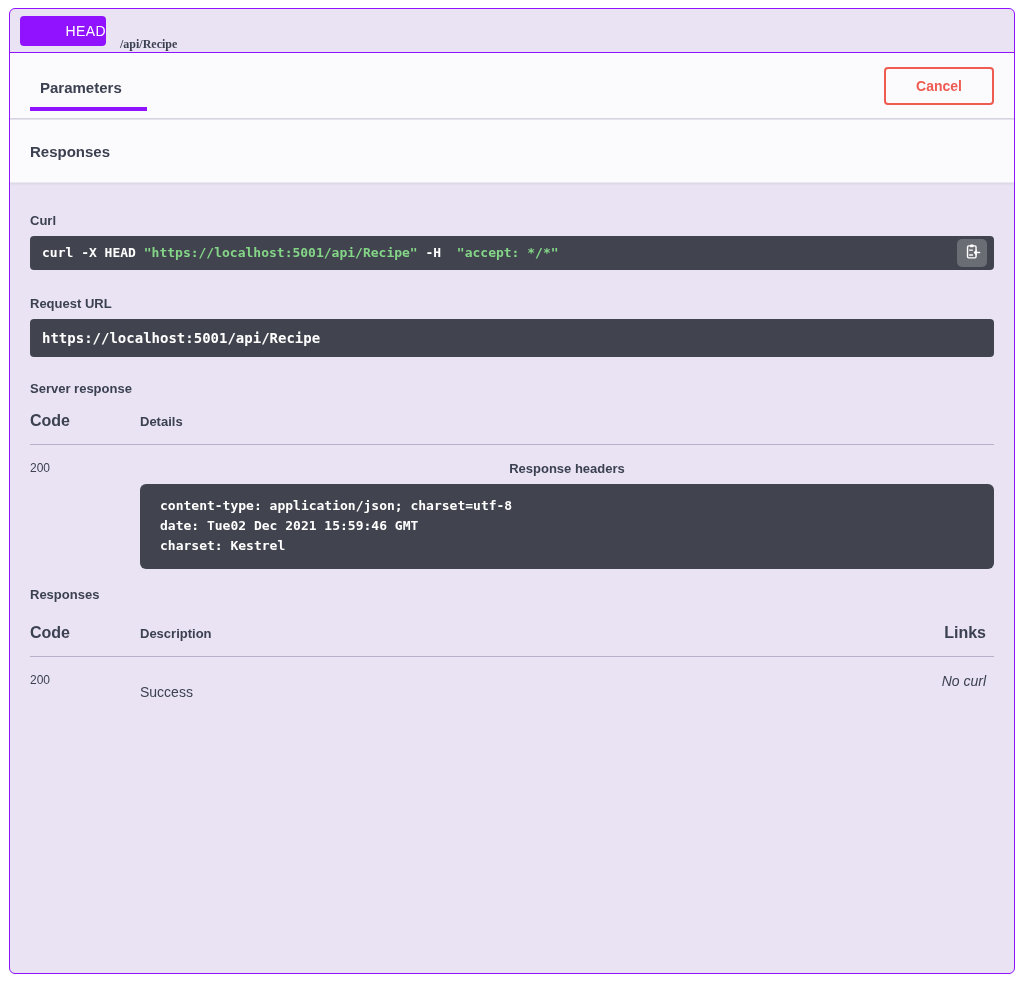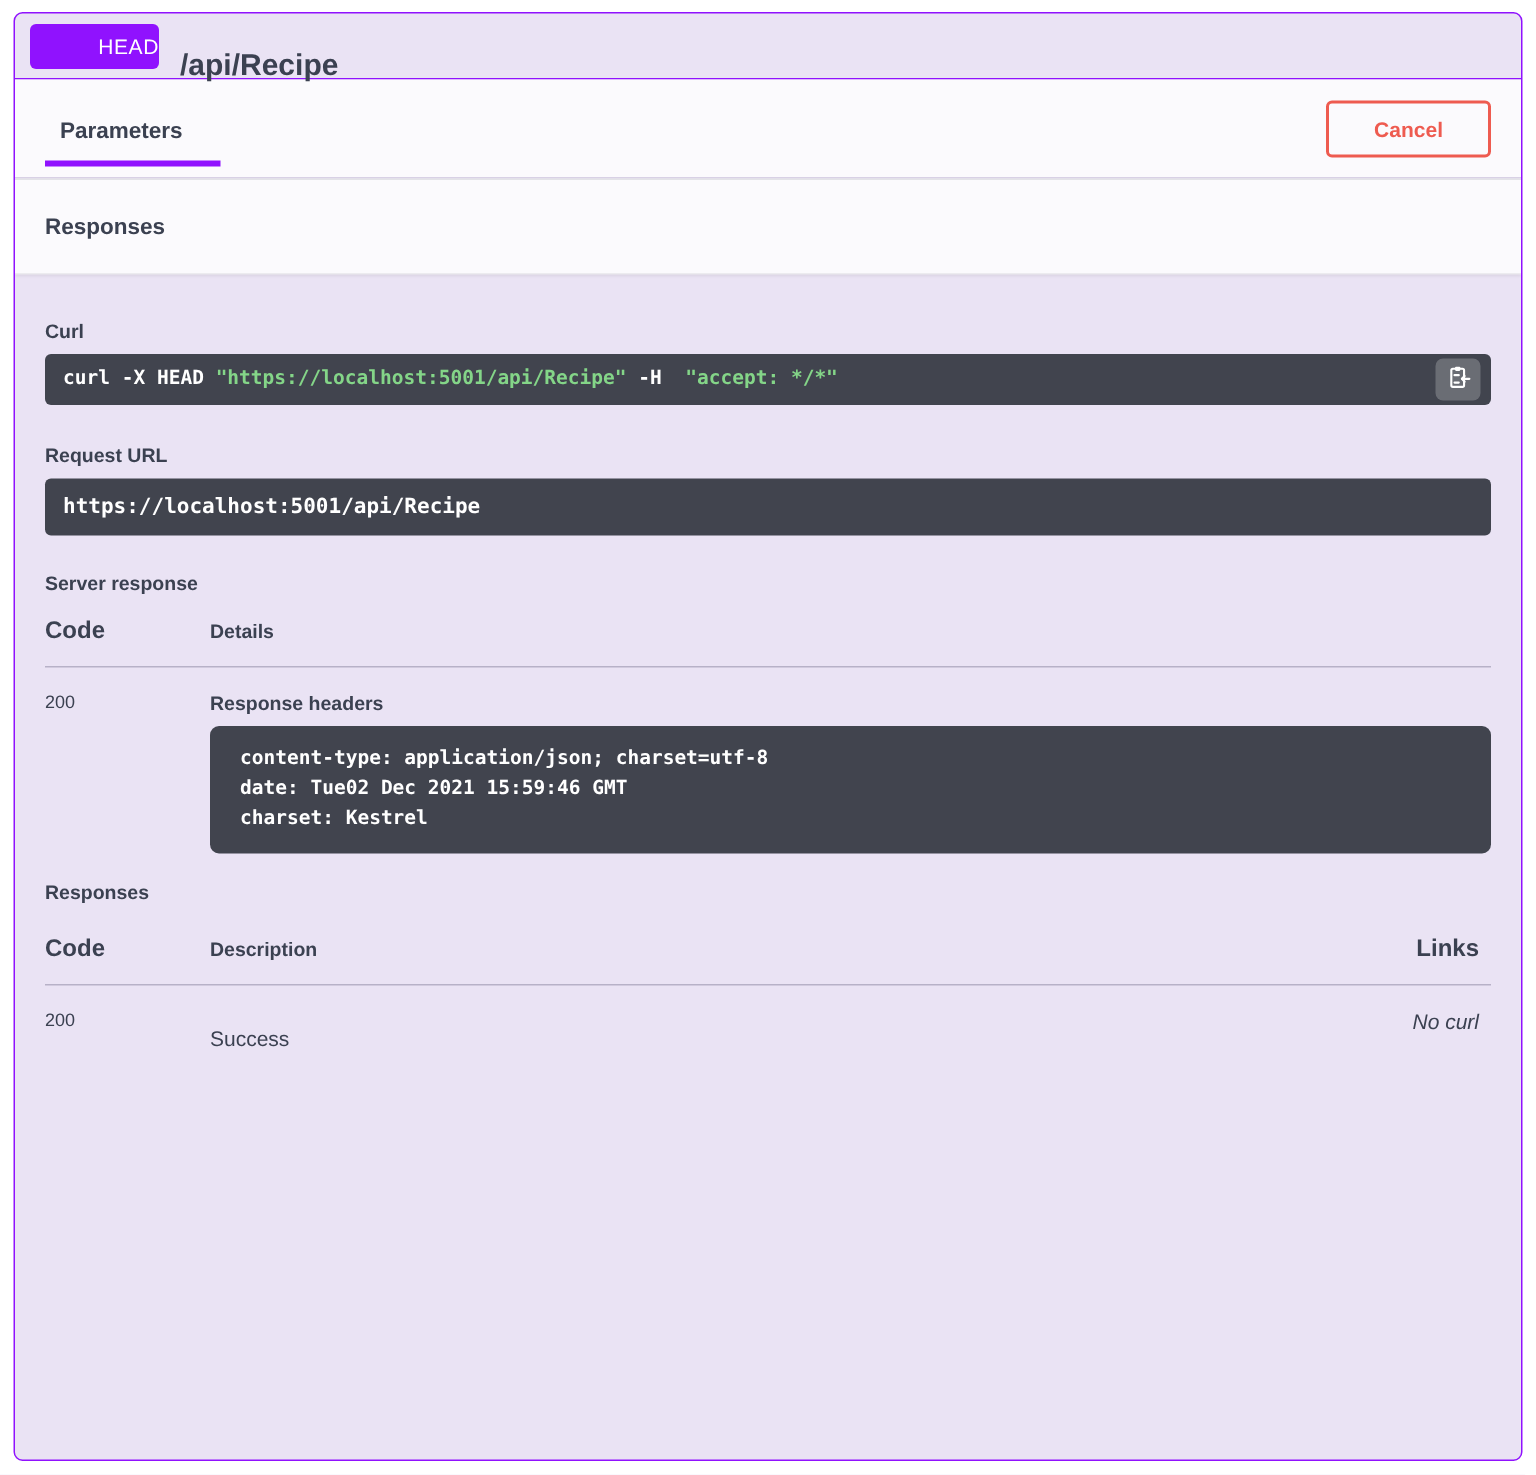--- a/index.html
+++ b/index.html
@@ -36,22 +36,22 @@
     cursor:pointer;
   }
   .method-badge{
     background:var(--c-method);color:#fff;
     font-weight:normal;font-size:14px;letter-spacing:.4px;
     padding:7px 0;width:86px;text-align:right;
     border-radius:4px;
     font-family:"Liberation Sans", sans-serif;
   }
   .op-path{
-    font-family:Liberation Sans, sans-serif;
-    font-weight:bold;font-size:20px;color:var(--c-text);margin-top:28px;
+    font-family:Liberation Serif, serif;
+    font-weight:bold;font-size:12px;color:var(--c-text);margin-top:28px;
   }
   
   .tab-header{
     display:flex;align-items:center;justify-content:space-between;
     background:var(--c-white-row);
     padding:0 20px;
     height:66px;
     border-bottom:1px solid #d9d2e6;
   }
   .tab-item{
@@ -145,21 +145,21 @@
     padding-bottom:14px;
     border-bottom:1px solid #b7b1c7;
   }
   .t-row{display:flex;padding-top:16px;}
   .col-code{width:110px;flex:none;}
   .col-main{flex:1;min-width:0;}
   .col-links{width:130px;flex:none;text-align:right;padding-right:8px;}
   .h-code{font-size:16px;font-weight:bold;}
   .h-small{font-size:13px;font-weight:bold;}
   .code-val{font-size:12px;}
-  .resp-headers-label{margin-bottom:8px;}
+  .resp-headers-label{margin-bottom:8px;text-align:center;}
   .headers-box{
     padding:12px 20px;
     font-size:13px;line-height:1.55;
     white-space:pre;border-radius:6px;
   }
   .responses-label{margin-top:18px;}
   .resp-table.second{margin-top:22px;}
   .desc-val{font-size:14px;padding-top:11px;}
   .no-links{font-size:14px;font-style:italic;}
 </style>

